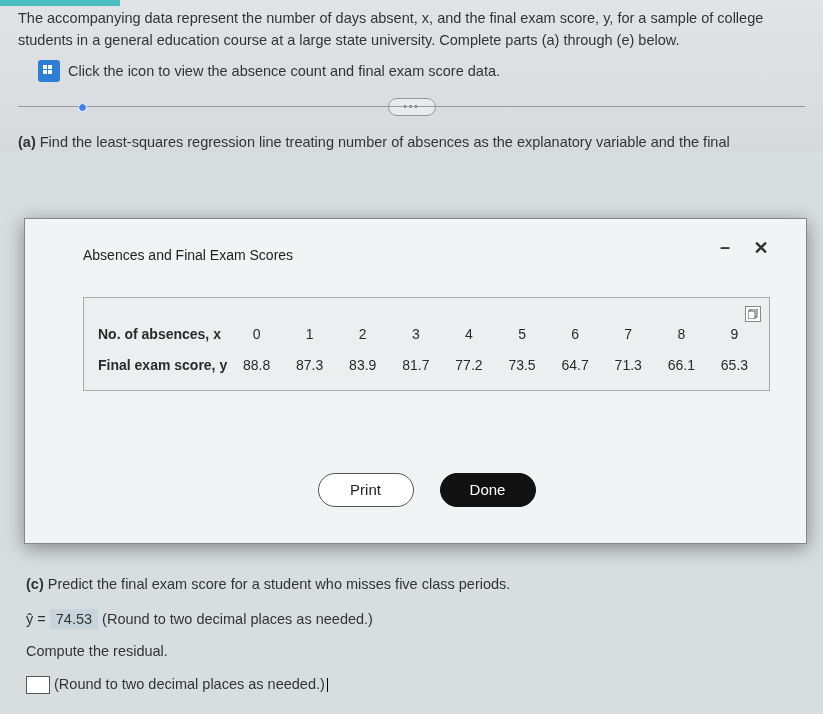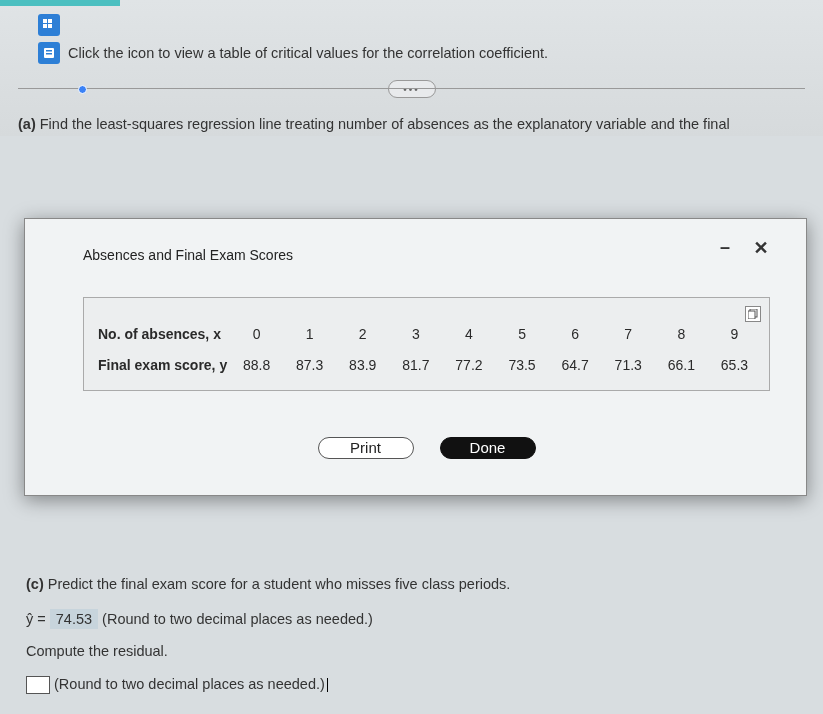--- a/index.html
+++ b/index.html
@@ -145,27 +145,28 @@
     .row-label { font-weight: bold; line-height: 1.2; }
     .cell { text-align: center; }
     .modal-buttons {
       display: flex;
       justify-content: center;
       gap: 26px;
       margin-top: 46px;
     }
     .btn {
       min-width: 96px;
-      height: 22px;
+      height: 34px;
       border-radius: 17px;
       display: flex;
       align-items: center;
       justify-content: center;
       font-size: 15px;
       cursor: pointer;
+      margin-top: 36px;
     }
     .btn-outline {
       background: #fff;
       border: 1.5px solid #555;
       color: #222;
     }
     .btn-dark {
       background: #111;
       color: #fff;
       border: 1.5px solid #111;
@@ -213,42 +214,34 @@
       background:#000;
       vertical-align:middle;
       margin-left:2px;
     }
   </style>
 </head>
 <body>
 
 <div class="top-teal"></div>
 <div class="page">
+  <p class="intro">The accompanying data represent the number of days absent, x, and the final exam score, y, for a sample of college students in a general education course at a large state university. Complete parts (a) through (e) below.</p>
 
   <div class="link-row">
     <div class="icon-box icon-grid">
       <svg width="14" height="14" viewBox="0 0 14 14">
           <rect x="1" y="1" width="4" height="4" fill="#fff"></rect>
           <rect x="6" y="1" width="4" height="4" fill="#fff"></rect>
           <rect x="1" y="6" width="4" height="4" fill="#fff"></rect>
           <rect x="6" y="6" width="4" height="4" fill="#fff"></rect>
         </svg>
     </div>
-  </div>
-
-  <div class="link-row">
-    <div class="icon-box icon-book">
-      <svg width="14" height="14" viewBox="0 0 14 14">
-          <rect x="2" y="2" width="10" height="10" rx="1" fill="#fff"></rect>
-          <rect x="4" y="4" width="6" height="1.5" fill="#2d7fd6"></rect>
-          <rect x="4" y="7" width="6" height="1.5" fill="#2d7fd6"></rect>
-        </svg>
-    </div>
-    <span>Click the icon to view a table of critical values for the correlation coefficient.</span>
-  </div>
+    <span>Click the icon to view the absence count and final exam score data.</span>
+  </div>
+
 
   <div class="sep-wrap">
     <hr class="sep">
     <span class="slider-dot"></span>
   </div>
   <div class="divider-dots">
     <div class="dots-pill">•••</div>
   </div>
 
   <p class="part-a">

